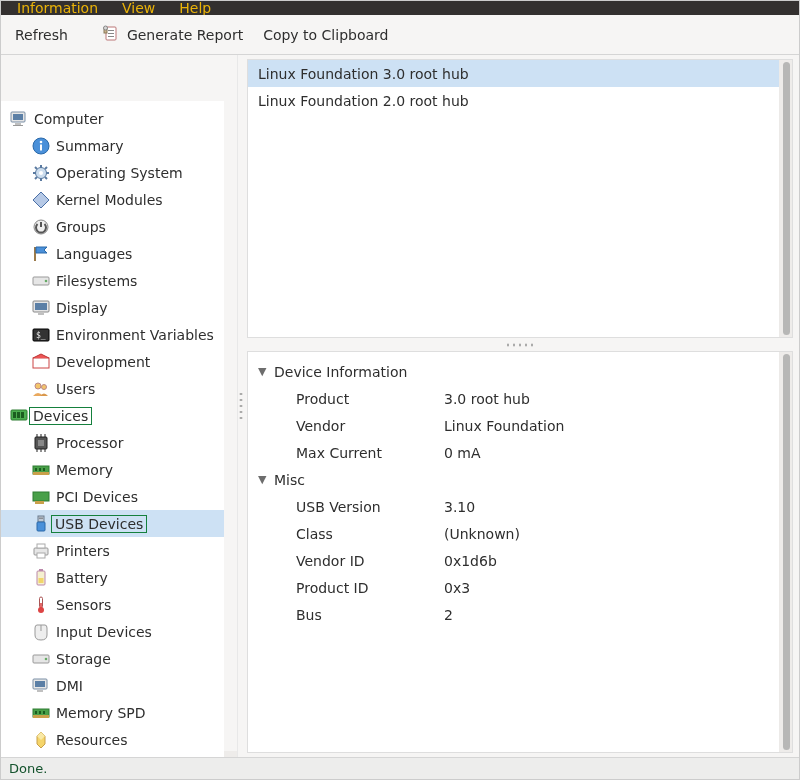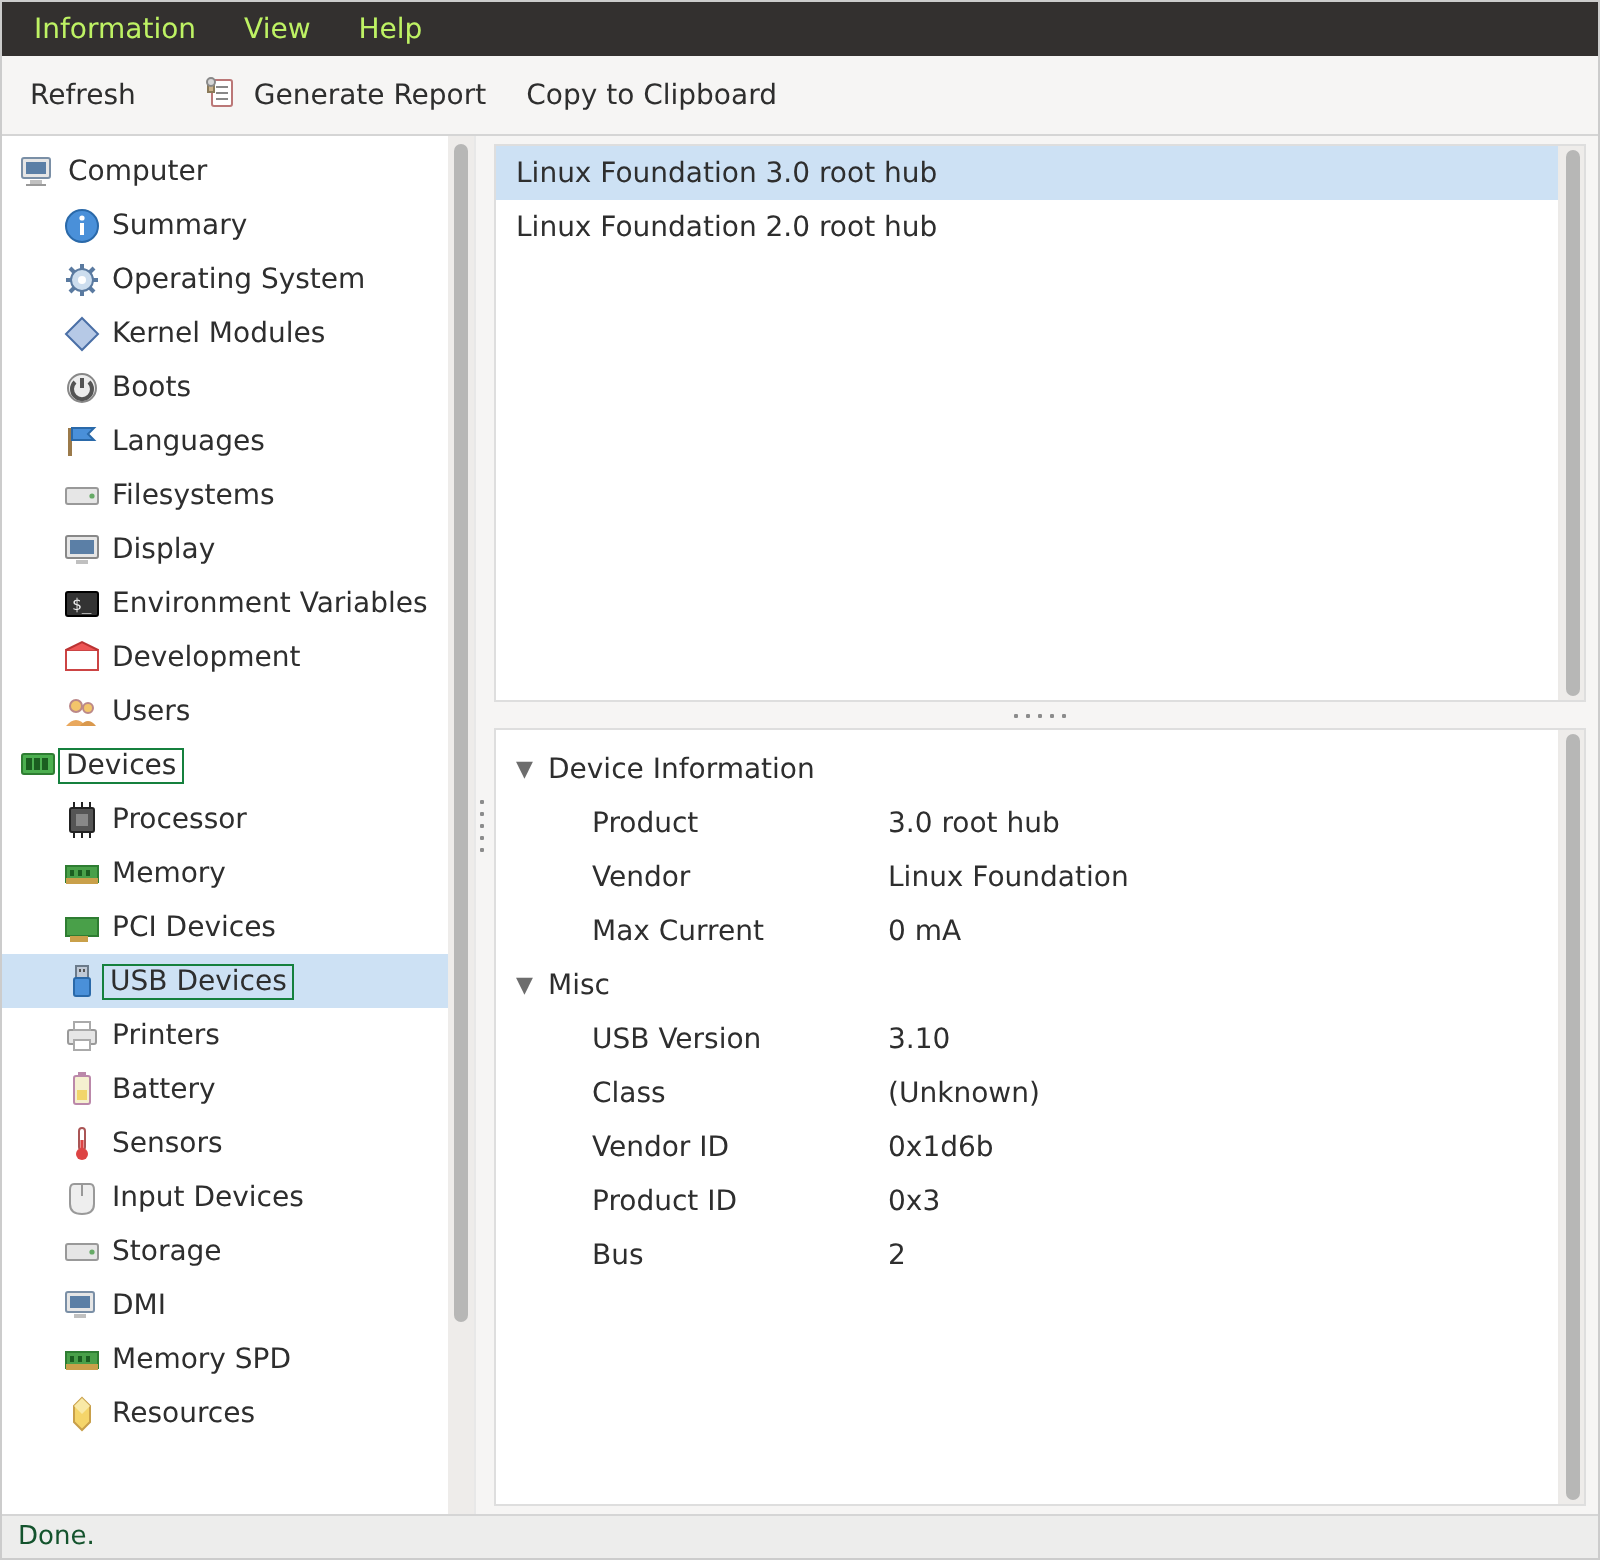--- a/index.html
+++ b/index.html
@@ -1,30 +1,30 @@
 <!DOCTYPE html>
 <html><head>
 <meta charset="utf-8">
 <style>
   * { box-sizing: border-box; }
   html, body { margin: 0; padding: 0; height: 100%; font-family: "DejaVu Sans", "Liberation Sans", Arial, sans-serif; font-size: 14px; color: #2e2e2e; background: #f6f5f4; }
   .window { width: 800px; height: 780px; display: flex; flex-direction: column; background: #f6f5f4; border: 1px solid #cccccc; }
 
   
-  .menubar { background: #33302f; color: #bef264; height: 27px; display: flex; align-items: center; padding: 0 6px; gap: 4px; font-size: 14px; }
+  .menubar { background: #33302f; color: #eab308; height: 14px; display: flex; align-items: center; padding: 0 6px; gap: 4px; font-size: 14px; }
   .menubar-item { padding: 3px 10px; cursor: default; }
 
   
   .toolbar { background: #f6f5f4; border-bottom: 1px solid #d5d5d5; height: 40px; display: flex; align-items: center; padding: 16px 8px; gap: 8px; }
   .toolbar-btn { padding: 4px 6px; display: flex; align-items: center; gap: 6px; cursor: pointer; border-radius: 3px; }
   .toolbar-sep { width: 1px; background: #d5d5d5; align-self: stretch; margin: 8px 2px; }
 
   
   .content { flex: 1; display: flex; overflow: hidden; }
-  .sidebar-wrap { width: 237px; display: flex; overflow: hidden; border-right: 1px solid #e8e8e8; }
+  .sidebar-wrap { width: 237px; display: flex; overflow: hidden; border-right: 1px solid #e8e8e8; align-items: flex-end; }
   .tree-scroll { flex: 1; overflow-y: auto; background: #ffffff; }
   .vscroll { width: 13px; background: #eeecea; display: flex; flex-direction: column; align-items: center; justify-content: flex-start; padding: 2px 0; }
   .vscroll-thumb { width: 7px; background: #b7b7b6; border-radius: 4px; }
 
   ul.tree { list-style: none; margin: 0; padding: 4px 0; }
   ul.tree ul { list-style: none; padding-left: 0; }
   li.tree-item > .row { display: flex; align-items: center; height: 27px; padding-left: 8px; cursor: default; }
   li.tree-item ul li.tree-item > .row { padding-left: 30px; }
   li.tree-item .icon { width: 20px; height: 20px; margin-right: 5px; display: inline-flex; align-items: center; justify-content: center; }
   li.tree-item .row.selected { background: #cde1f4; }
@@ -162,21 +162,21 @@
                 </li>
                 <li class="tree-item">
                   <div class="row">
                     <span class="icon">
                       <svg width="20" height="20" viewBox="0 0 20 20">
                         <circle cx="10" cy="10" r="7" fill="#eee" stroke="#888"></circle>
                         <path d="M10 5 V10" stroke="#555" stroke-width="2"></path>
                         <path d="M6.5 7 A5 5 0 1 0 13.5 7" fill="none" stroke="#555" stroke-width="2"></path>
                       </svg>
                     </span>
-                    <span class="label">Boots</span>
+                    <span class="label">Groups</span>
                   </div>
                 </li>
                 <li class="tree-item">
                   <div class="row">
                     <span class="icon">
                       <svg width="20" height="20" viewBox="0 0 20 20">
                         <rect x="3" y="3" width="2" height="14" fill="#9b7a4a"></rect>
                         <path d="M5 3 H16 L13 6 L16 9 H5 Z" fill="#4a90d9" stroke="#2a69a9"></path>
                       </svg>
                     </span>

